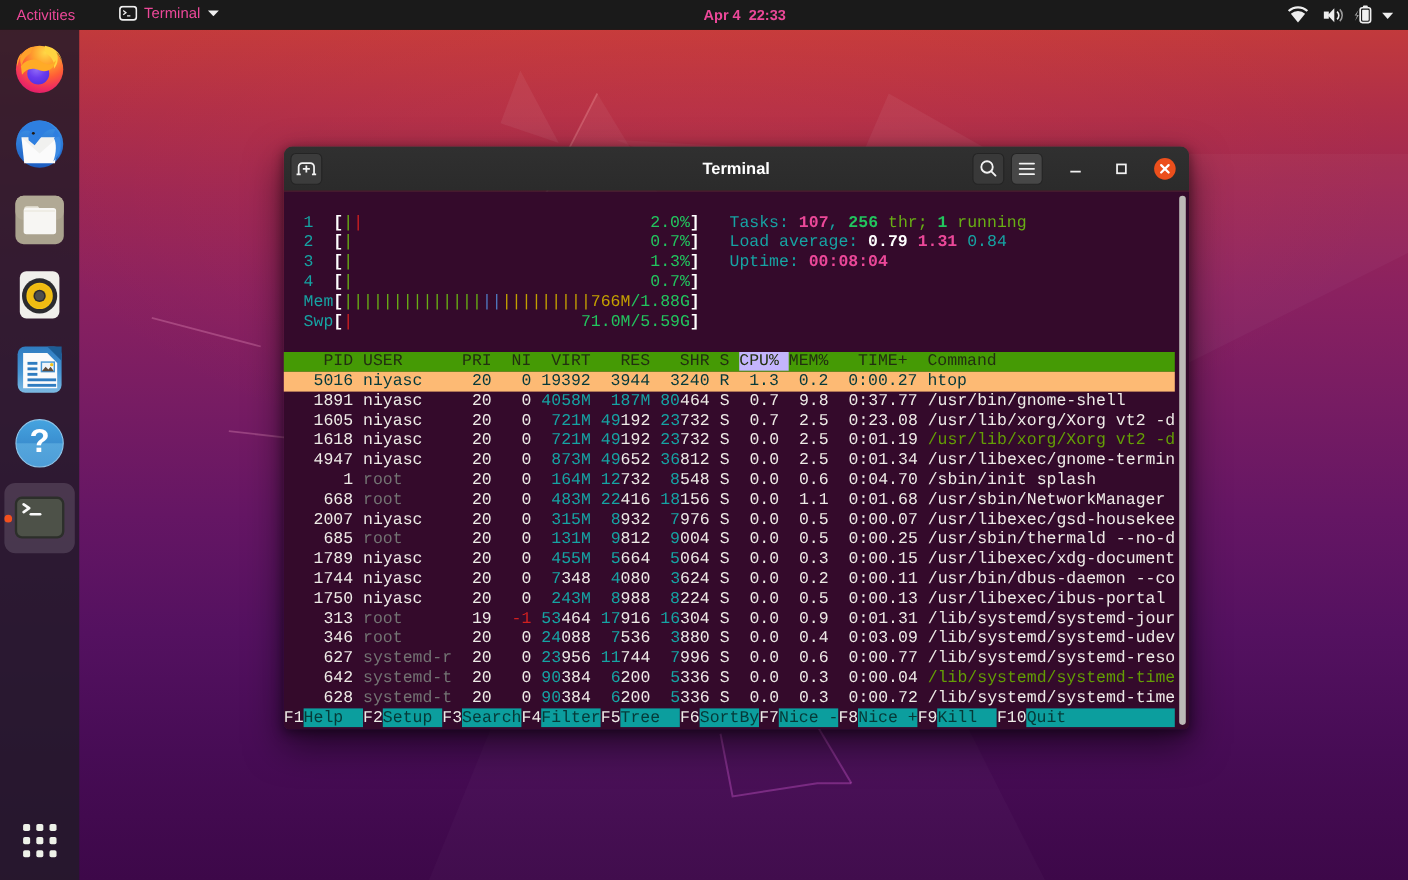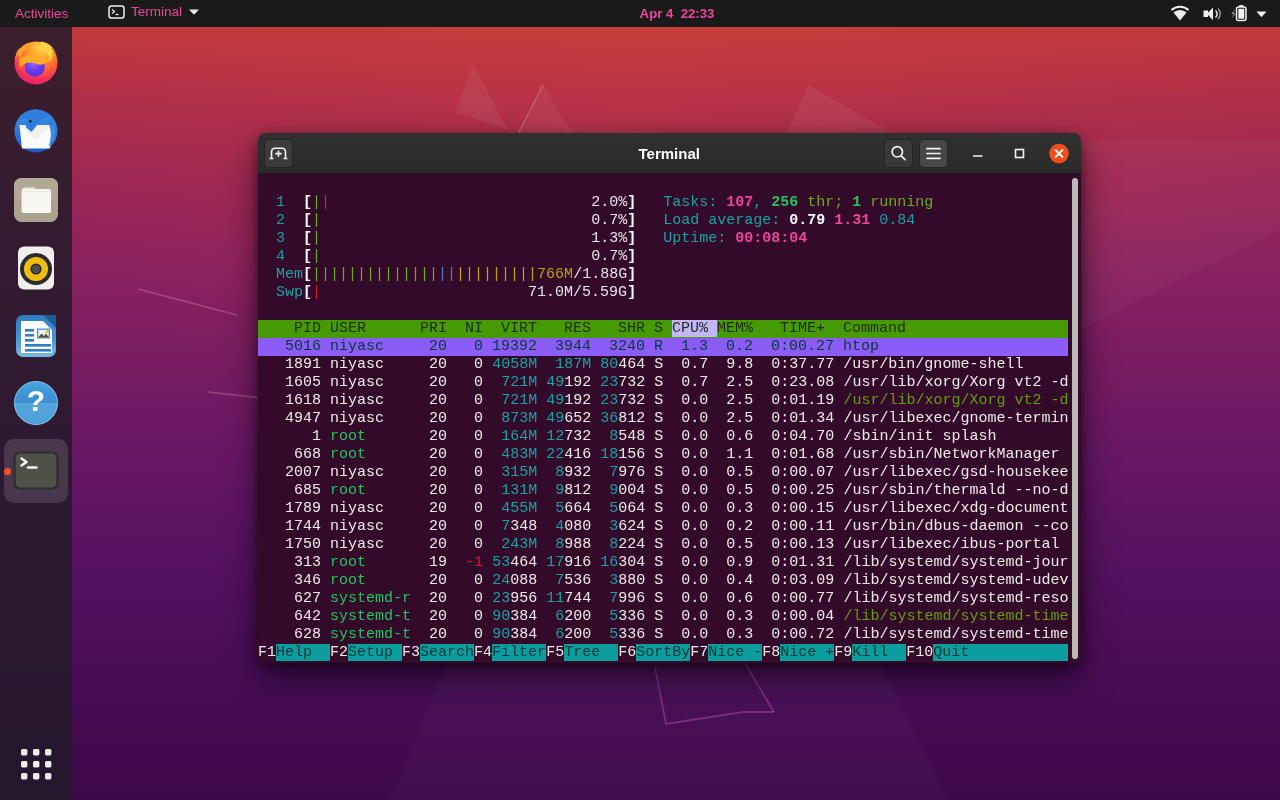--- a/index.html
+++ b/index.html
@@ -22,25 +22,25 @@
 #title{position:absolute;left:0;top:12px;width:100%;text-align:center;color:#fff;font-weight:700;font-size:15px}
 .hbtn{position:absolute;top:6px;width:29px;height:29px;border-radius:5px;background:#3c3c3c;border:1px solid #242424}
 #btnew{left:6.5px}
 #btsearch{left:626px;background:#393939}
 #btmenu{left:661px;background:#474747}
 #term{position:absolute;left:0;top:41px;width:100%;height:489px;background:#340a2b}
 #text{position:absolute;left:258px;top:194px;width:810px;font:15px/18px "Liberation Mono",monospace;color:#eeebe7;white-space:pre}
 #text div{height:18px}
 #text i{font-style:normal}
 .w{color:#eeebe7}.c{color:#16a3a3}.cb{color:#ec4899;font-weight:700}.wb{color:#fff;font-weight:700}
-.gy{color:#e5e5e5}.gr{color:#68ae14}.grb{color:#22c55e;font-weight:700}.rd{color:#d02020}
-.bl{color:#5078c0}.y{color:#c4a000}.dm{color:#22c55e}.cg{color:#649e06}
+.gy{color:#22c55e}.gr{color:#68ae14}.grb{color:#22c55e;font-weight:700}.rd{color:#d02020}
+.bl{color:#5078c0}.y{color:#c4a000}.dm{color:#737373}.cg{color:#649e06}
 .hdr{background:#459a05;color:#223010}
 .hdr .srt{background:#c4b5fd;font-style:normal}
-.sel{background:#8b5cf6;color:#05393a}
+.sel{background:#fdba74;color:#05393a}
 .fb{background:#0c9e9e;color:#063a38}
 #sbar{position:absolute;left:814.5px;top:45px;width:6px;height:481px;border-radius:3px;background:#bcbab7}
 svg{display:block}
 </style></head>
 <body>
 <div id="wall">
  <div class="rad"></div>
  <svg width="1280" height="773" viewBox="0 0 1280 773" style="position:absolute;inset:0">
   <polygon points="640,160 390,773 950,773" fill="rgba(255,255,255,0.025)"></polygon>
   <polygon points="1080,303 1280,203 1280,113 1080,113" fill="rgba(255,255,255,0.03)"></polygon>

